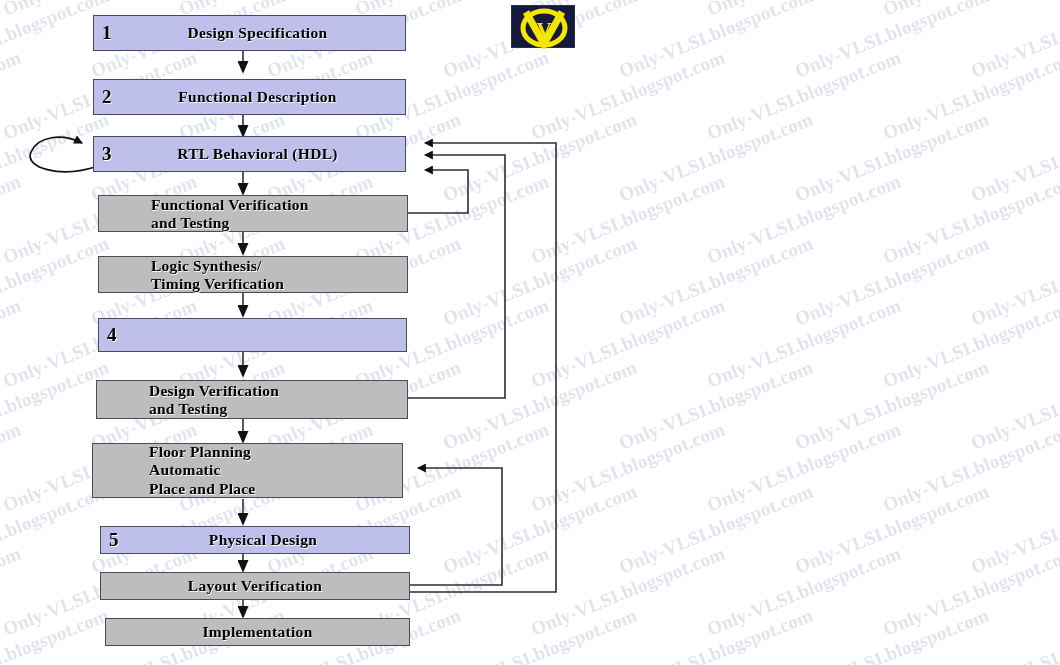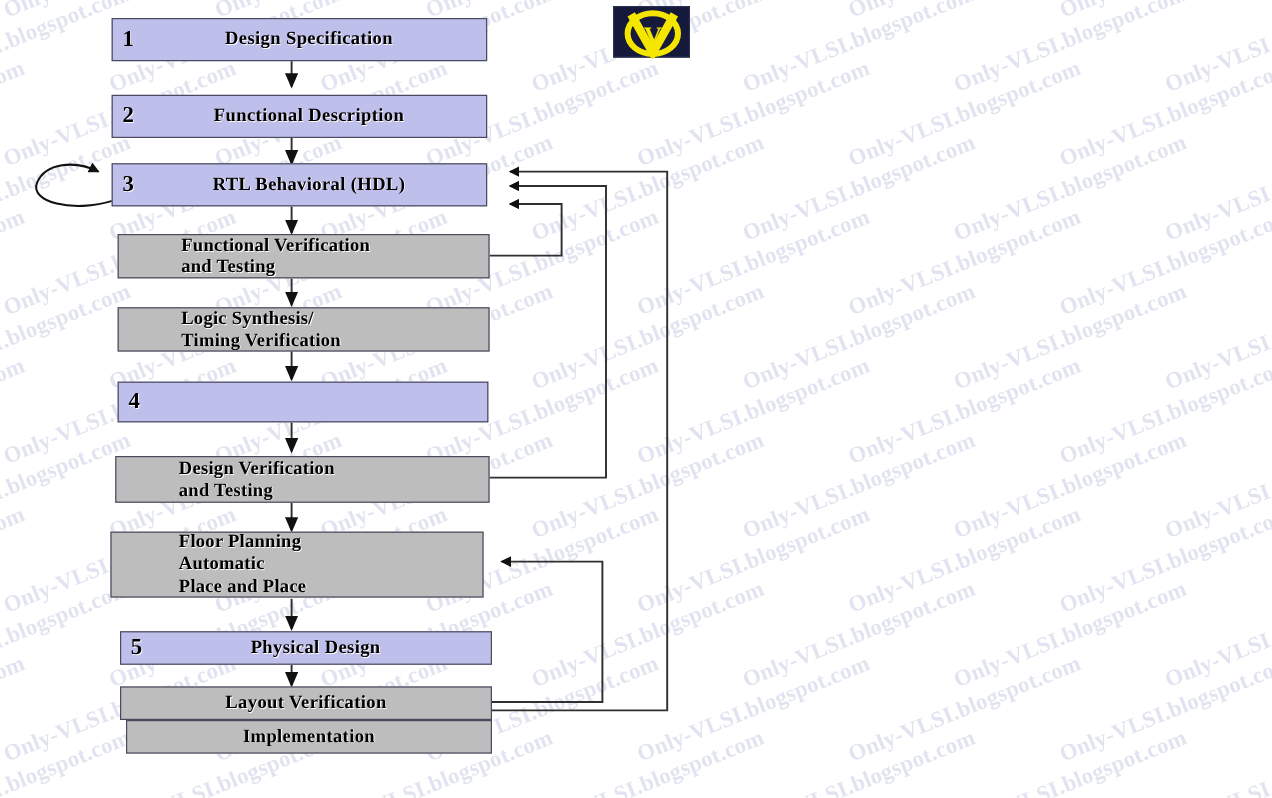--- a/index.html
+++ b/index.html
@@ -285,21 +285,21 @@
       <span class="ln">Physical Design</span>
     </span>
   </div>
 
   <div class="node gray" style="left:100px; top:572px; width:310px; height:28px;">
     <span class="labelcell" style="padding-right:0;">
       <span class="ln">Layout Verification</span>
     </span>
   </div>
 
-  <div class="node gray" style="left:105px; top:600px; width:305px; height:28px;">
+  <div class="node gray" style="left:105px; top:618px; width:305px; height:28px;">
     <span class="labelcell" style="padding-right:0;">
       <span class="ln">Implementation</span>
     </span>
   </div>
 
   <div id="logo" style="left:511px; top:5px; width:64px; height:43px;">
     <svg width="64" height="43" viewBox="0 0 64 43" xmlns="http://www.w3.org/2000/svg">
       <ellipse cx="32" cy="22" rx="21" ry="17" fill="none" stroke="#f5e600" stroke-width="5"></ellipse>
       <path d="M14 6 L32 38 L50 6" fill="none" stroke="#f5e600" stroke-width="7" stroke-linejoin="miter"></path>
       <text x="32" y="31" text-anchor="middle" font-family="Liberation Serif, serif" font-size="21" font-weight="700" fill="#f5e600">V</text>

